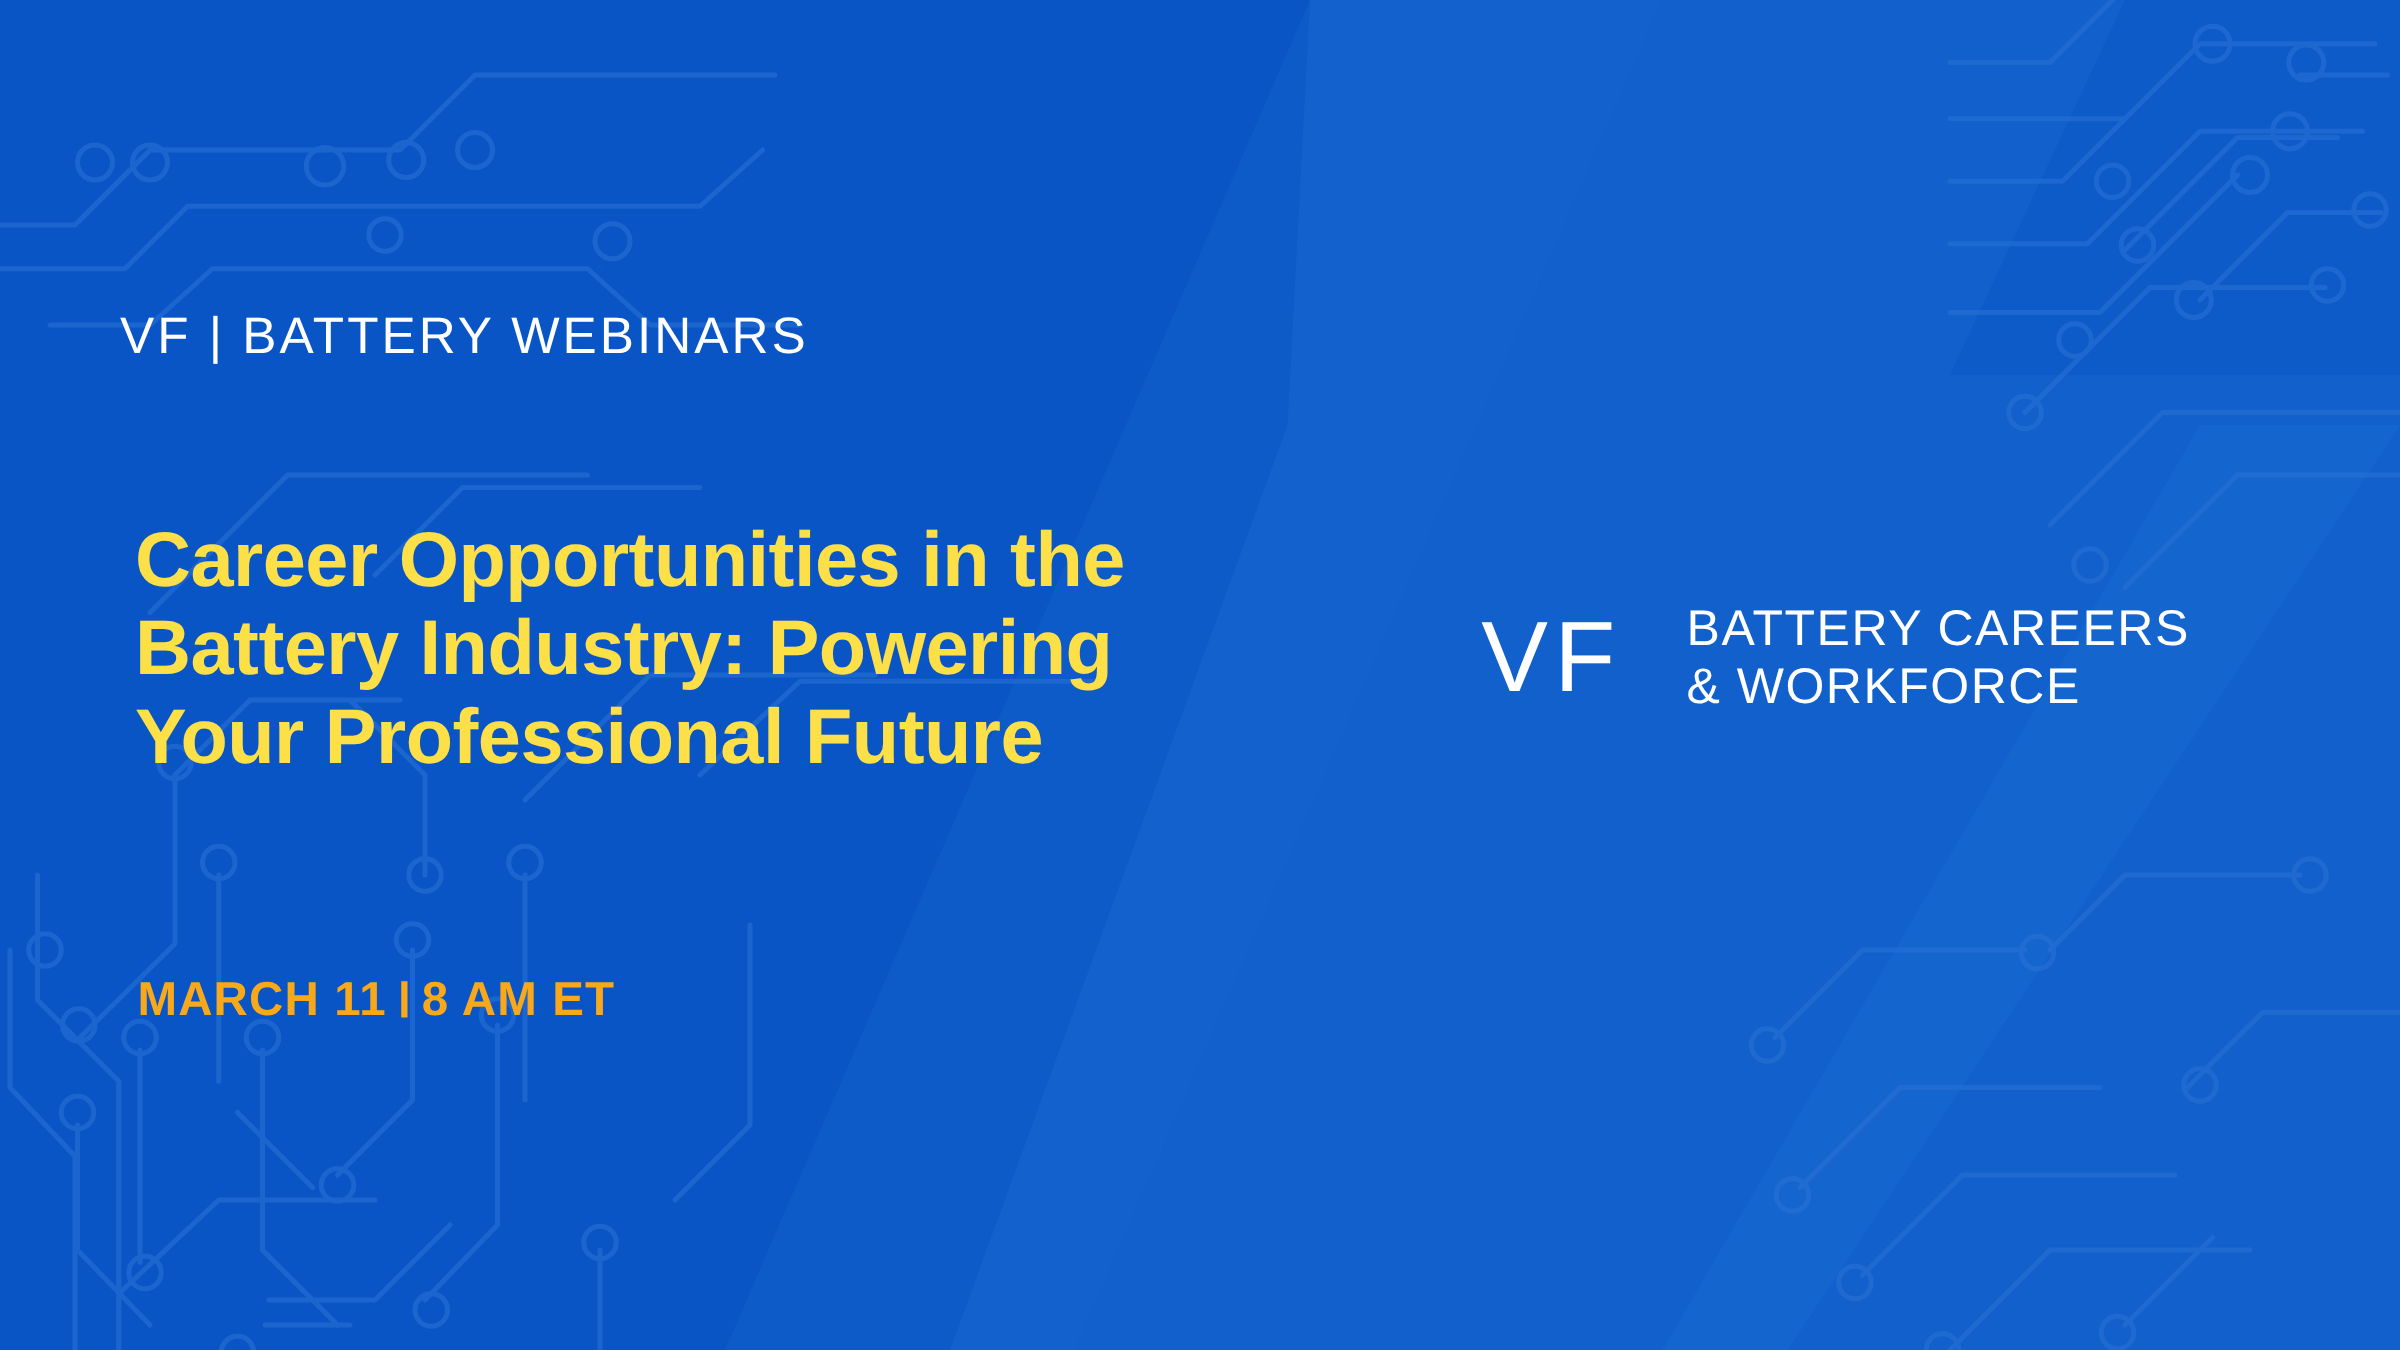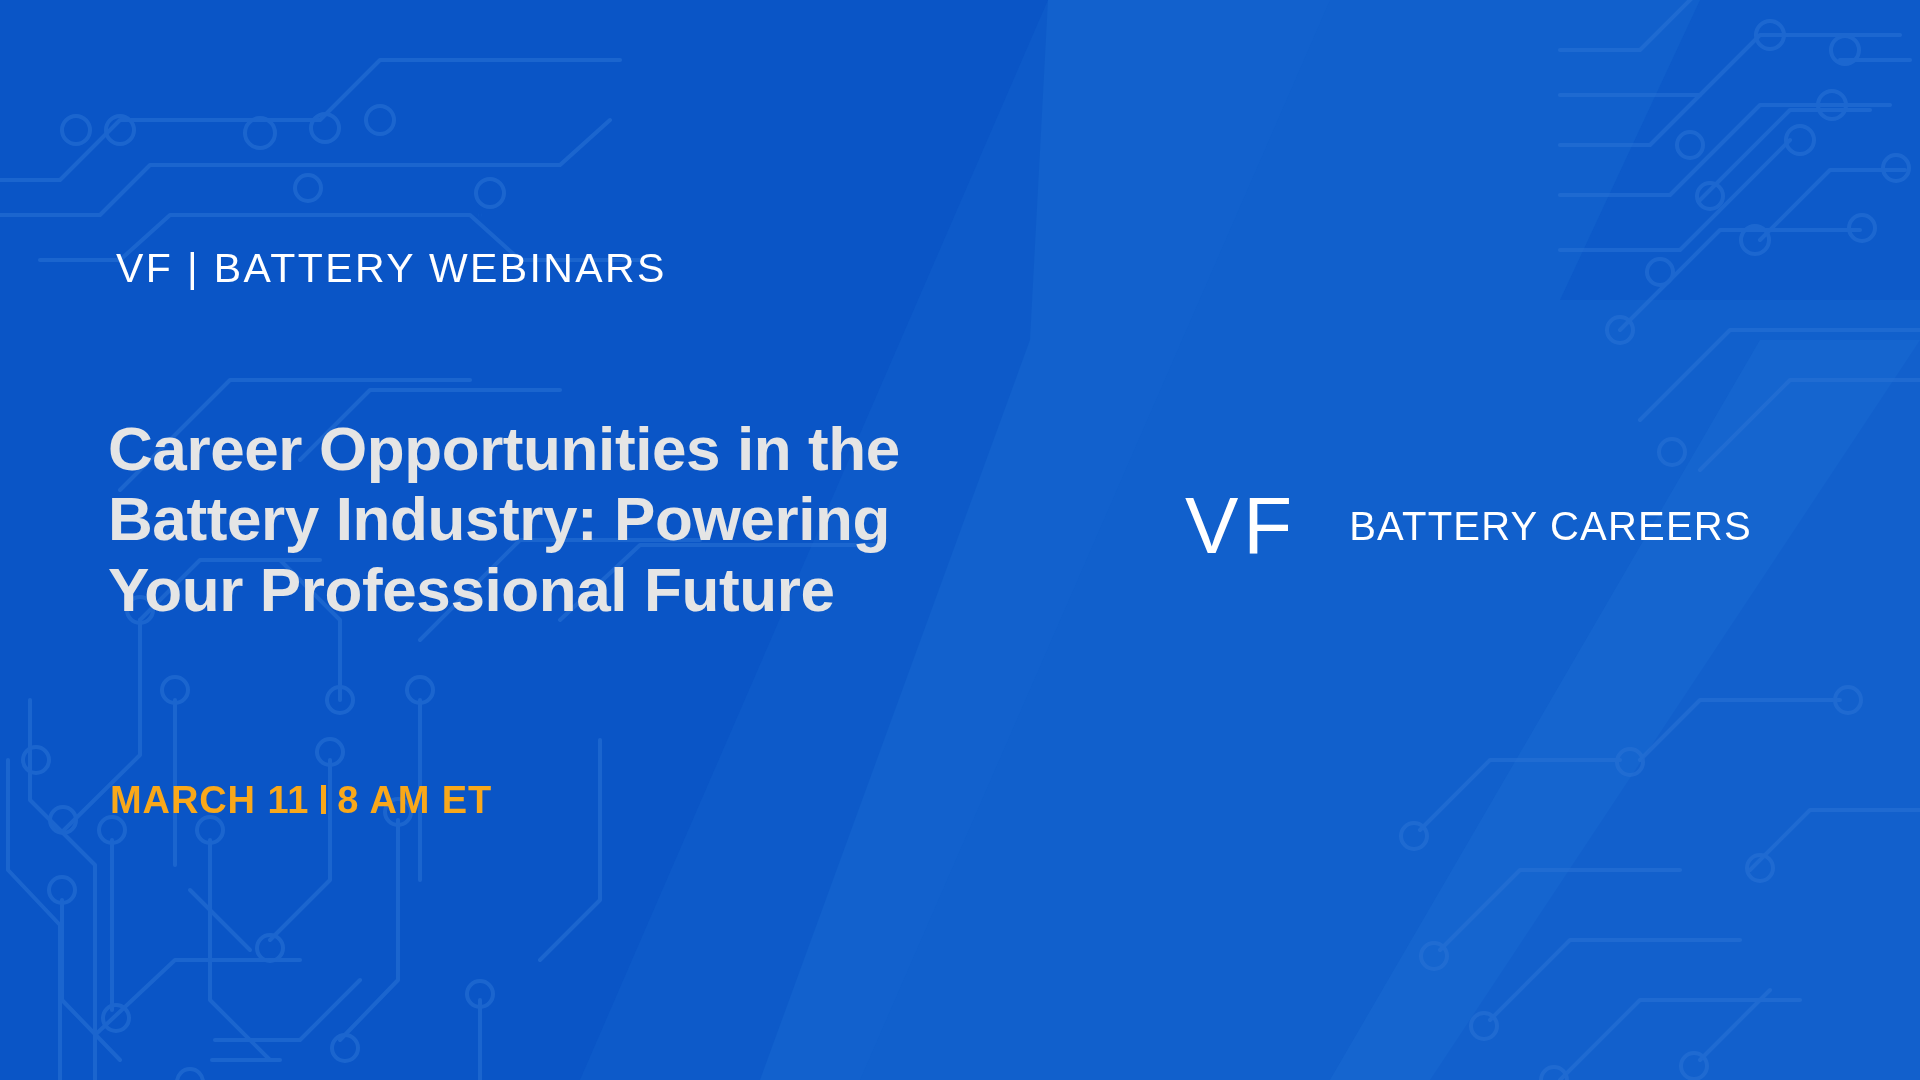--- a/index.html
+++ b/index.html
@@ -35,40 +35,40 @@
   }
 
   
   .content {
     position: absolute;
     inset: 0;
   }
 
   .eyebrow {
     position: absolute;
-    left: 116px;
+    left: 96px;
     top: 248px;
     font-size: 41px;
     font-weight: 400;
     letter-spacing: 2.4px;
     color: #ffffff;
     line-height: 1;
     white-space: nowrap;
   }
 
   .headline {
     position: absolute;
     left: 108px;
     top: 372px;
     width: 820px;
     font-size: 62px;
     font-weight: 700;
     letter-spacing: -0.4px;
     line-height: 1.14;
-    color: #e5e5e5;
+    color: #fde047;
   }
 
   .datetime {
     position: absolute;
     left: 110px;
     top: 781px;
     font-size: 38px;
     font-weight: 700;
     letter-spacing: 0.9px;
     color: #f9a81a;
@@ -251,17 +251,18 @@
       <span>MARCH 11</span>
       <span class="sep"></span>
       <span>8 AM ET</span>
     </div>
 
     <div class="logo">
       <span class="logo-vf">VF</span>
       <span class="logo-rule"></span>
       <span class="logo-words">
         <span>BATTERY CAREERS</span>
+        <span>&amp; WORKFORCE</span>
       </span>
     </div>
 
   </div>
 </div>
 
 </body></html>

